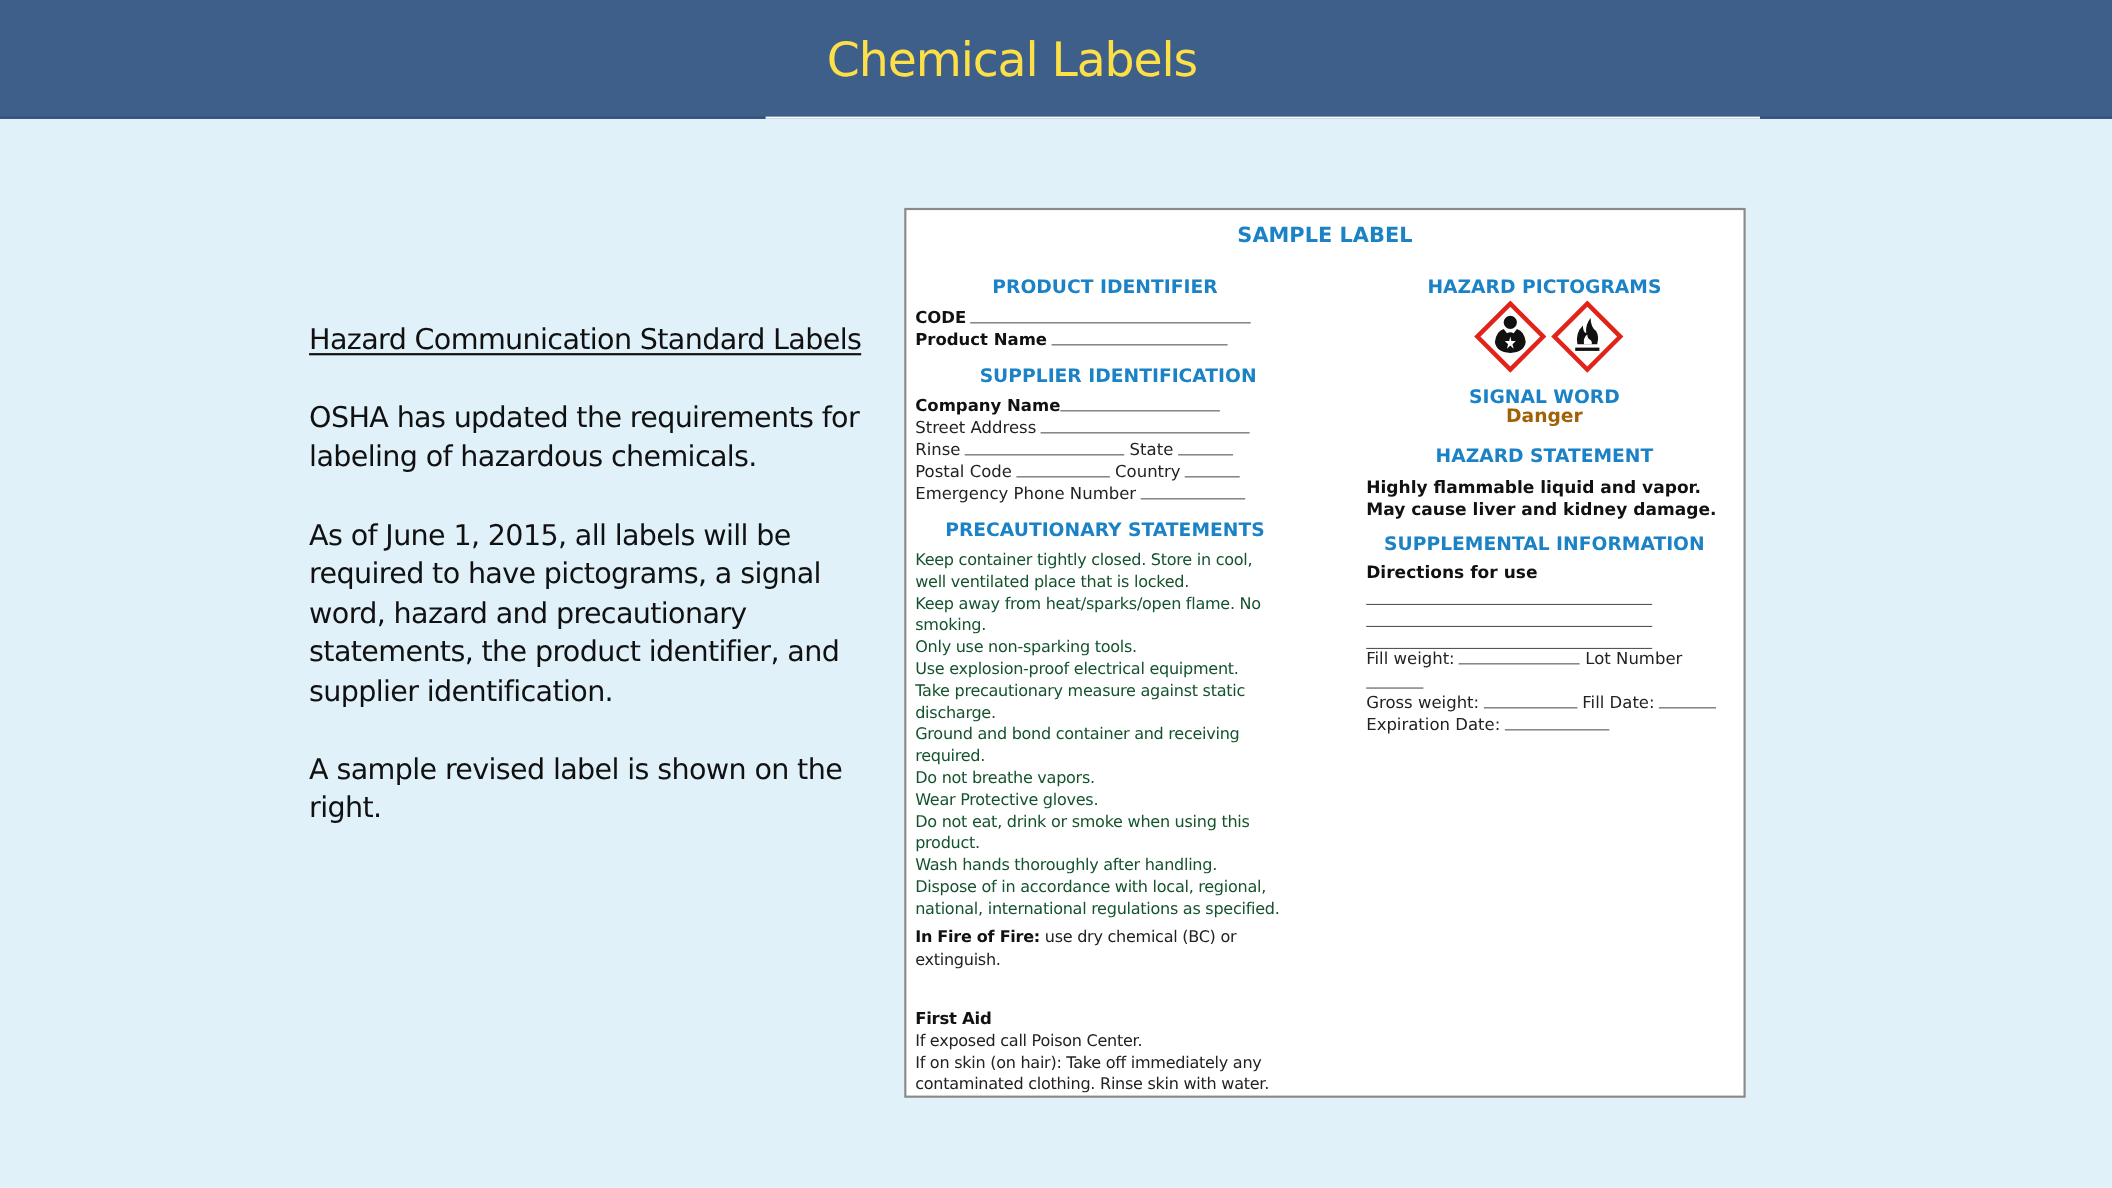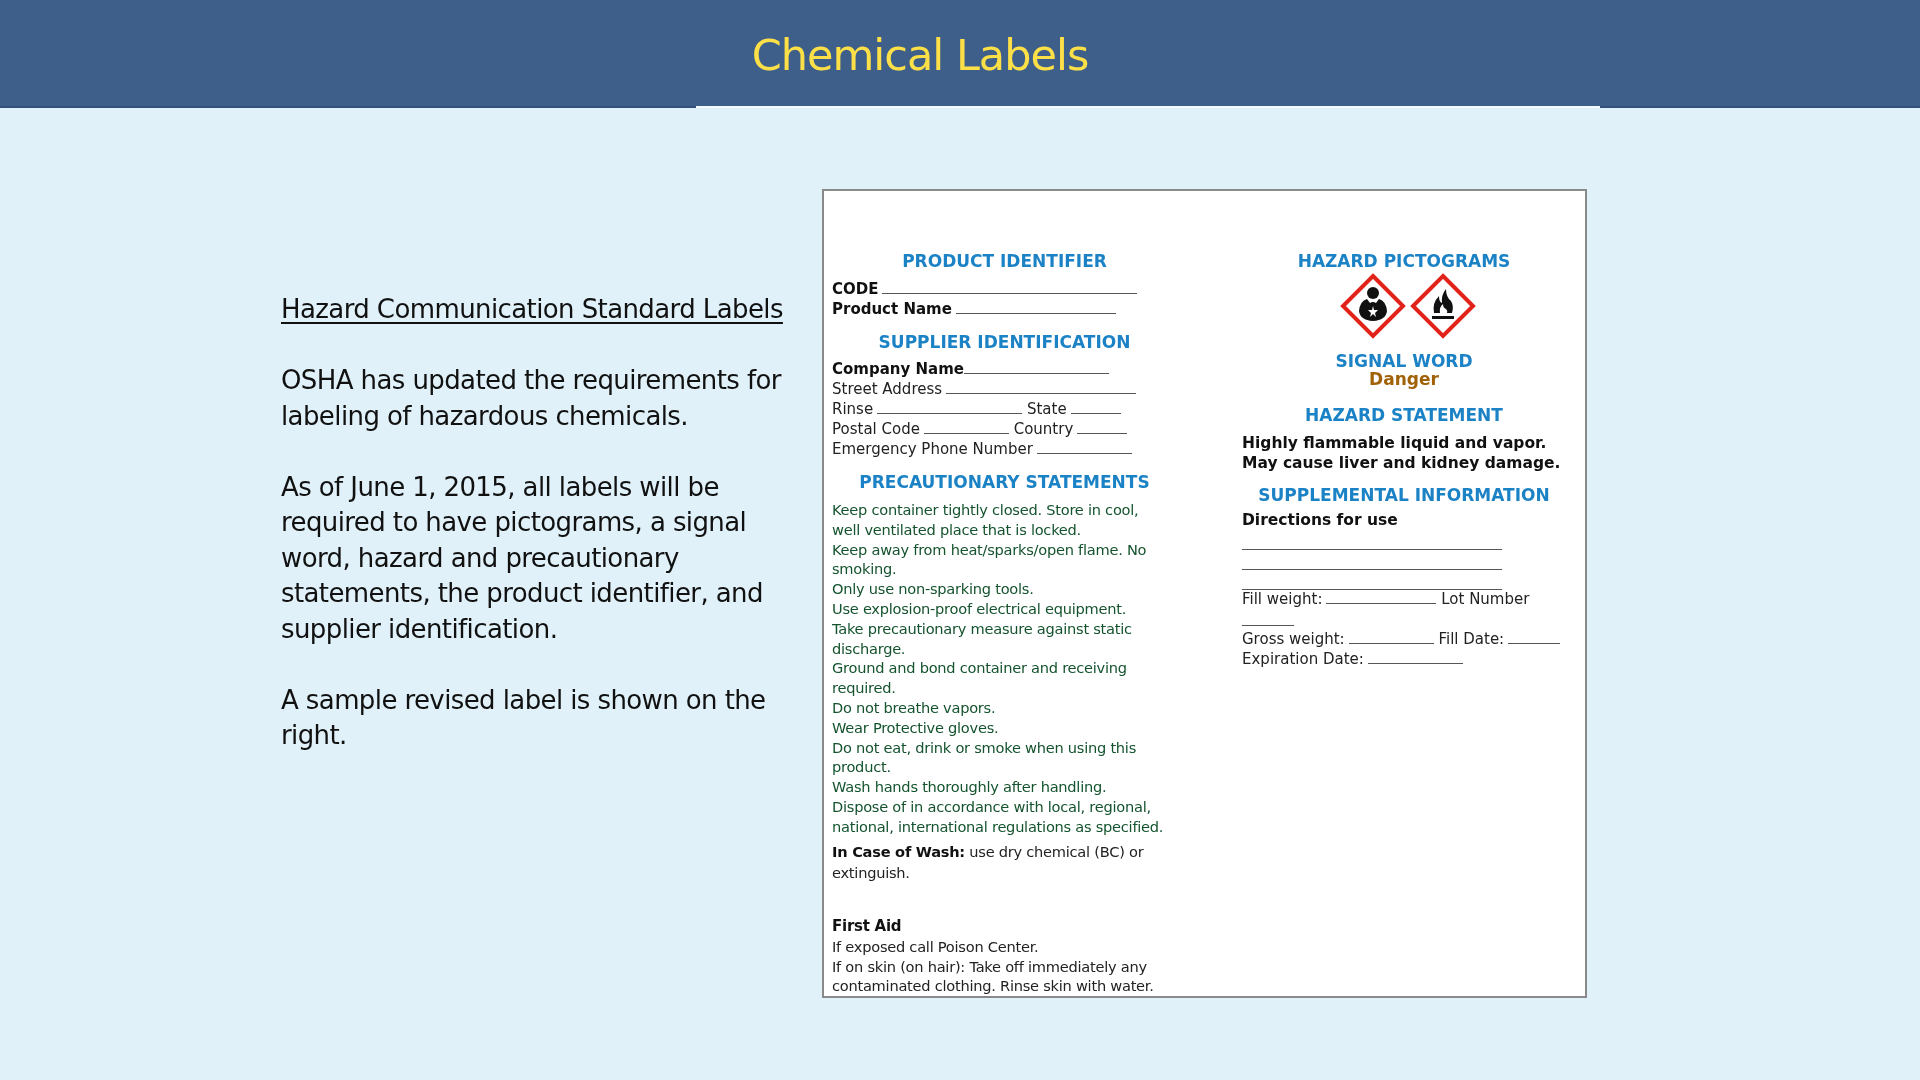--- a/index.html
+++ b/index.html
@@ -80,30 +80,31 @@
 <div class="title-rule"></div>
 
 <div class="left-text">
   <p class="heading">Hazard Communication Standard Labels</p>
   <p>OSHA has updated the requirements for labeling of hazardous chemicals.</p>
   <p>As of June 1, 2015, all labels will be required to have pictograms, a signal word, hazard and precautionary statements, the product identifier, and supplier identification.</p>
   <p>A sample revised label is shown on the right.</p>
 </div>
 
 <div class="label">
+  <div class="label-title">SAMPLE LABEL</div>
 
   <div class="blue-head" style="left:8px; width:345px; top:60px;">PRODUCT IDENTIFIER</div>
   <div class="line" style="left:8px; top:88px;">
     <span class="bold">CODE</span><span class="blank" style="width:255px;"></span>
   </div>
   <div class="line" style="left:8px; top:108px;">
     <span class="bold">Product Name</span><span class="blank" style="width:160px;"></span>
   </div>
 
-  <div class="blue-head" style="left:8px; width:345px; top:141px;">SUPPLIER IDENTIFICATION</div>
+  <div class="blue-head" style="left:20px; width:345px; top:141px;">SUPPLIER IDENTIFICATION</div>
   <div class="line" style="left:8px; top:168px;">
     <span class="bold">Company Name</span><span class="blank" style="width:145px; margin-left:0;"></span>
   </div>
   <div class="line" style="left:8px; top:188px;">
     <span>Street Address</span><span class="blank" style="width:190px;"></span>
   </div>
   <div class="line" style="left:8px; top:208px;">
     <span>Rinse</span><span class="blank" style="width:145px;"></span>
     <span>State</span><span class="blank" style="width:50px;"></span>
   </div>
@@ -130,21 +131,21 @@
     <div>Do not breathe vapors.</div>
     <div>Wear Protective gloves.</div>
     <div>Do not eat, drink or smoke when using this</div>
     <div>product.</div>
     <div>Wash hands thoroughly after handling.</div>
     <div>Dispose of in accordance with local, regional,</div>
     <div>national, international regulations as specified.</div>
   </div>
 
   <div class="fire">
-    <div><span class="bold">In Case of Wash:</span> <span>use dry chemical (BC) or</span></div>
+    <div><span class="bold">In Fire of Fire:</span> <span>use dry chemical (BC) or</span></div>
     <div>extinguish.</div>
   </div>
 
   <div class="firstaid">
     <div class="bold" style="font-size:15px;">First Aid</div>
     <div>If exposed call Poison Center.</div>
     <div>If on skin (on hair): Take off immediately any</div>
     <div>contaminated clothing. Rinse skin with water.</div>
   </div>
 

